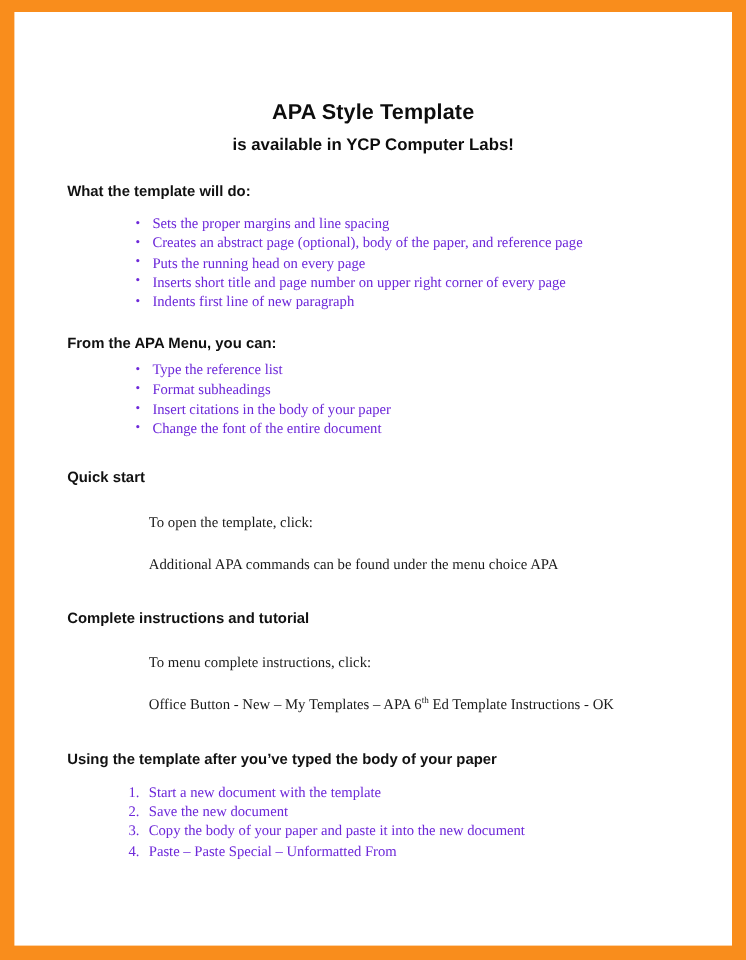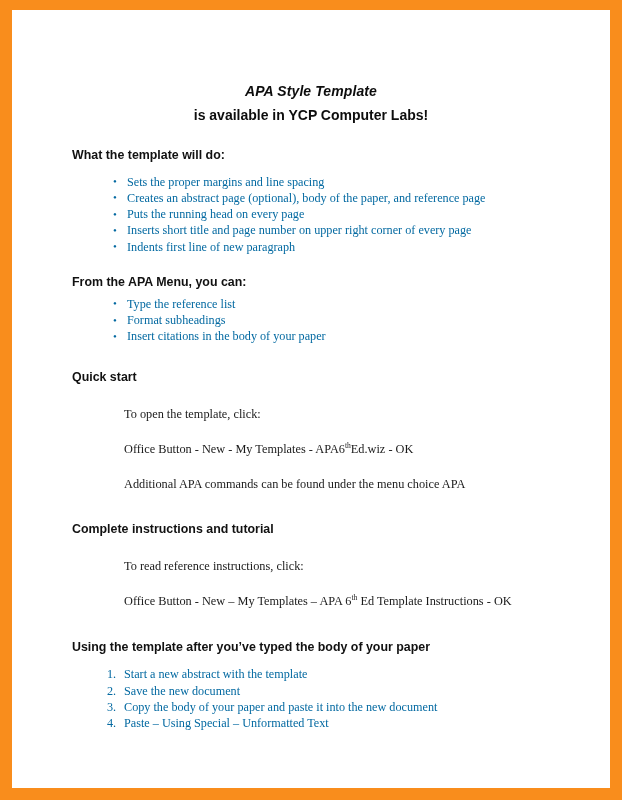--- a/index.html
+++ b/index.html
@@ -44,41 +44,40 @@
     color: #0d0d0d;
   }
 
   .title-block {
     text-align: center;
     margin-top: 74px;
   }
   .doc-title {
     font-family: "Liberation Sans", sans-serif;
     font-weight: bold;
-    font-size: 14px;
+    font-size: 18px;
     letter-spacing: 0.1px;
     line-height: 1.1;
     margin: 0;
-    font-style: italic;
   }
   .doc-subtitle {
     font-family: "Liberation Sans", sans-serif;
     font-weight: bold;
     font-size: 14px;
     line-height: 1.1;
     margin: 9px 0 0 0;
   }
 
   .section-heading {
     font-family: "Liberation Sans", sans-serif;
     font-weight: bold;
     font-size: 12.4px;
     color: #111;
     margin: 0;
-    padding-left: 60px;
+    padding-left: 44px;
   }
 
   .h-gap-1 { margin-top: 24px; }
   .h-gap-2 { margin-top: 20px; }
   .h-gap-3 { margin-top: 26px; }
   .h-gap-4 { margin-top: 30px; }
   .h-gap-5 { margin-top: 31px; }
 
   ul.bullets, ol.numbers {
     margin: 0;
@@ -88,21 +87,21 @@
   ul.bullets { margin-top: 12px; }
   ul.bullets.tight { margin-top: 7px; }
   ol.numbers { margin-top: 12px; counter-reset: li; }
 
   ul.bullets li, ol.numbers li {
     position: relative;
     font-family: "Liberation Serif", serif;
     font-size: 12.2px;
     line-height: 16.2px;
     padding-left: 115px;
-    color: #0369a1;
+    color: #6d28d9;
   }
   ul.bullets li::before {
     content: "\2022";
     position: absolute;
     left: 101px;
     top: -0.5px;
     font-size: 11px;
     line-height: 16.2px;
   }
   ol.numbers li {
@@ -154,34 +153,34 @@
         <li>Puts the running head on every page</li>
         <li>Inserts short title and page number on upper right corner of every page</li>
         <li>Indents first line of new paragraph</li>
       </ul>
 
       <h3 class="section-heading h-gap-2">From the APA Menu, you can:</h3>
       <ul class="bullets tight">
         <li>Type the reference list</li>
         <li>Format subheadings</li>
         <li>Insert citations in the body of your paper</li>
+        <li>Change the font of the entire document</li>
       </ul>
 
       <h3 class="section-heading h-gap-3">Quick start</h3>
       <p class="body-line gap-md">To open the template, click:</p>
-      <p class="body-line gap-sm"><span>Office Button -   New  -   My Templates  -  APA6</span><sup>th</sup><span>Ed.wiz -  OK</span></p>
       <p class="body-line gap-sm">Additional APA commands can be found under the menu choice APA</p>
 
       <h3 class="section-heading h-gap-4">Complete instructions and tutorial</h3>
-      <p class="body-line gap-md">To read reference instructions, click:</p>
+      <p class="body-line gap-md">To menu complete instructions, click:</p>
       <p class="body-line gap-sm"><span>Office Button  -  New – My Templates – APA 6</span><sup>th</sup><span> Ed Template Instructions  -  OK</span></p>
 
       <h3 class="section-heading h-gap-5">Using the template after you’ve typed the body of your paper</h3>
       <ol class="numbers">
-        <li>Start a new abstract with the template</li>
+        <li>Start a new document with the template</li>
         <li>Save the new document</li>
         <li>Copy the body of your paper and paste it into the new document</li>
-        <li>Paste – Using Special – Unformatted Text</li>
+        <li>Paste – Paste Special – Unformatted From</li>
       </ol>
 
     </div>
   </div>
 </div>
 
 </body></html>

